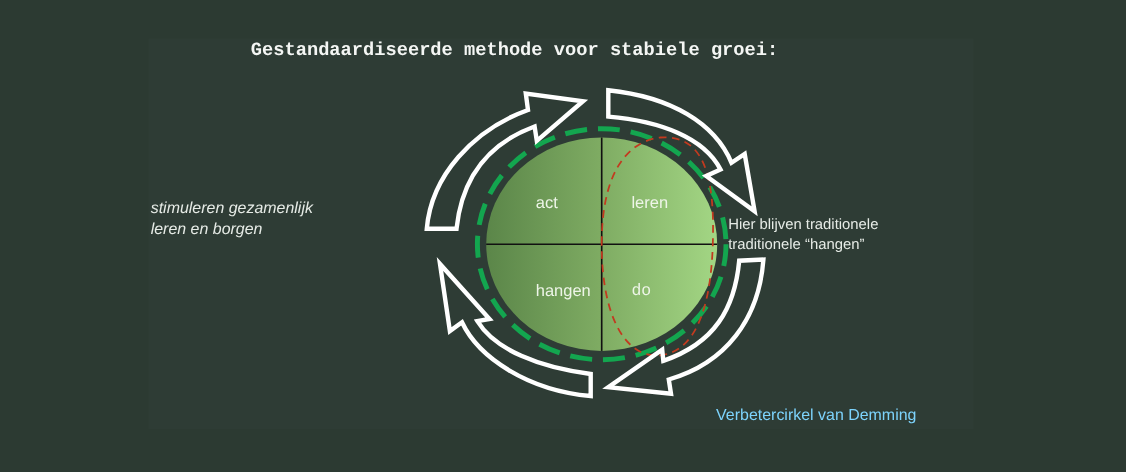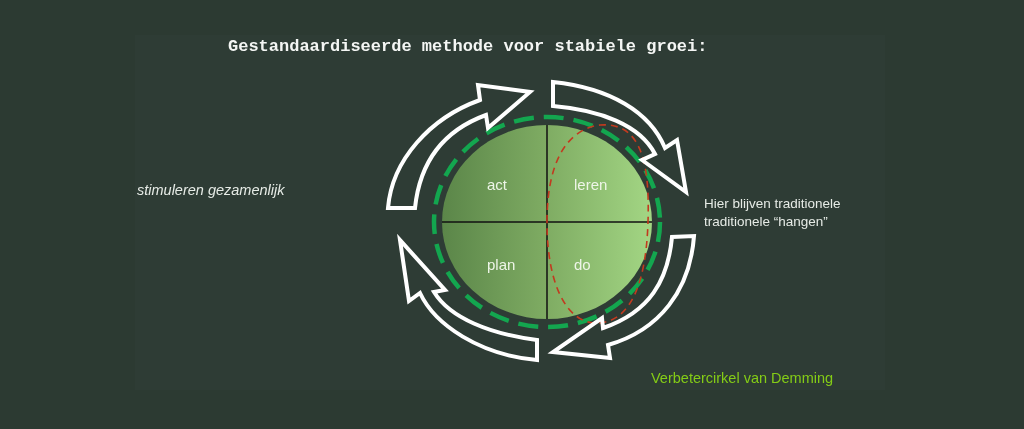--- a/index.html
+++ b/index.html
@@ -19,41 +19,42 @@
     font-size: 17px; font-weight: bold; color: #f4f6f4;
     white-space: nowrap;
     font-family: Liberation Mono, monospace;
   }
   .left-note {
     position: absolute; left: 137px; top: 181px;
     font-size: 14.5px; font-style: italic; line-height: 19px; color: #e6ebe6;
   }
   .left-note div, .right-note div { white-space: nowrap; }
   .right-note {
-    position: absolute; left: 704px; top: 195px;
+    position: absolute; left: 662px; top: 195px;
     font-size: 13.5px; line-height: 18px; color: #e6ebe6;
   }
   .caption {
     position: absolute; left: 651px; top: 370px;
-    font-size: 14.5px; color: #84cc16; white-space: nowrap;
+    font-size: 14.5px; color: #7dd3fc; white-space: nowrap;
   }
   svg.diagram { position: absolute; left: 0; top: 0; }
   .q-label {
     position: absolute; font-size: 15px; color: #eef5e8; white-space: nowrap;
   }
 </style>
 </head>
 <body>
 
 <div class="panel"></div>
 
 <div class="title">Gestandaardiseerde methode voor stabiele groei:</div>
 
 <div class="left-note">
   <div>stimuleren gezamenlijk</div>
+  <div>leren en borgen</div>
 </div>
 
 <div class="right-note">
   <div>Hier blijven traditionele</div>
   <div>traditionele “hangen”</div>
 </div>
 
 <div class="caption">Verbetercirkel van Demming</div>
 
 <svg class="diagram" width="1024" height="429" viewBox="0 0 1024 429">
@@ -78,14 +79,14 @@
 
   <path d="M 553 82 C 610 88, 650 112, 665 148 L 677 140 L 686 192 L 642 160 L 655 154 C 640 125, 600 110, 553 106 Z" fill="none" stroke="#ffffff" stroke-width="4" stroke-linejoin="miter"></path>
 
   <path d="M 694 236 C 690 290, 660 330, 608 345 L 610 358 L 553 352 L 602 318 L 603 328 C 650 312, 668 280, 672 237 Z" fill="none" stroke="#ffffff" stroke-width="4" stroke-linejoin="miter"></path>
 
   <path d="M 537 360 C 480 355, 435 325, 420 293 L 409 301 L 400 240 L 445 290 L 434 292 C 450 318, 490 334, 537 340 Z" fill="none" stroke="#ffffff" stroke-width="4" stroke-linejoin="miter"></path>
 </svg>
 
 <div class="q-label" style="left:487px; top:176px;text-align:right;">act</div>
 <div class="q-label" style="left:574px; top:176px;">leren</div>
-<div class="q-label" style="left:487px; top:256px;">plan</div>
-<div class="q-label" style="left:574px; top:256px;">do</div>
+<div class="q-label" style="left:487px; top:256px;">hangen</div>
+<div class="q-label" style="left:574px; top:256px;font-family:Liberation Mono, monospace;">do</div>
 
 </body></html>

